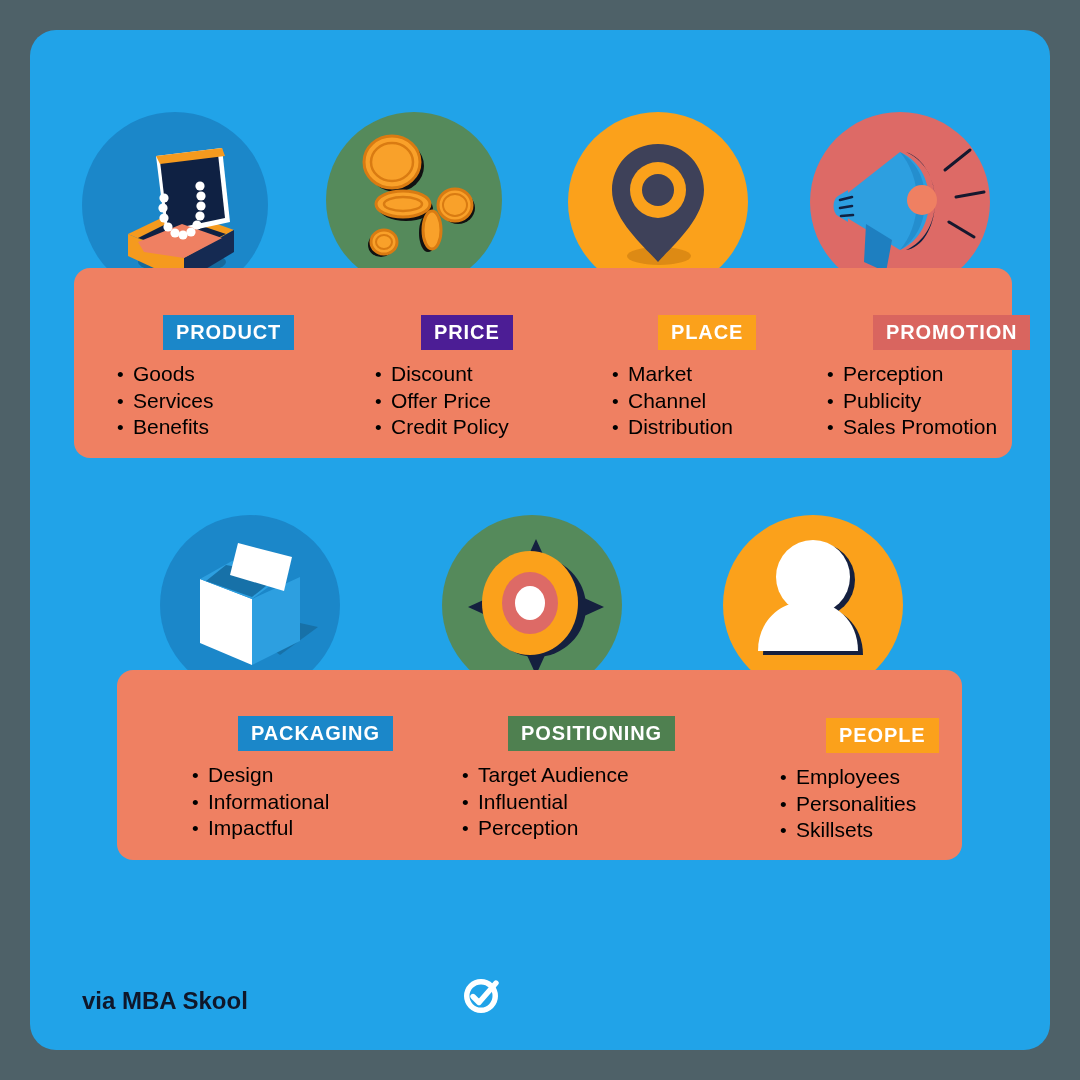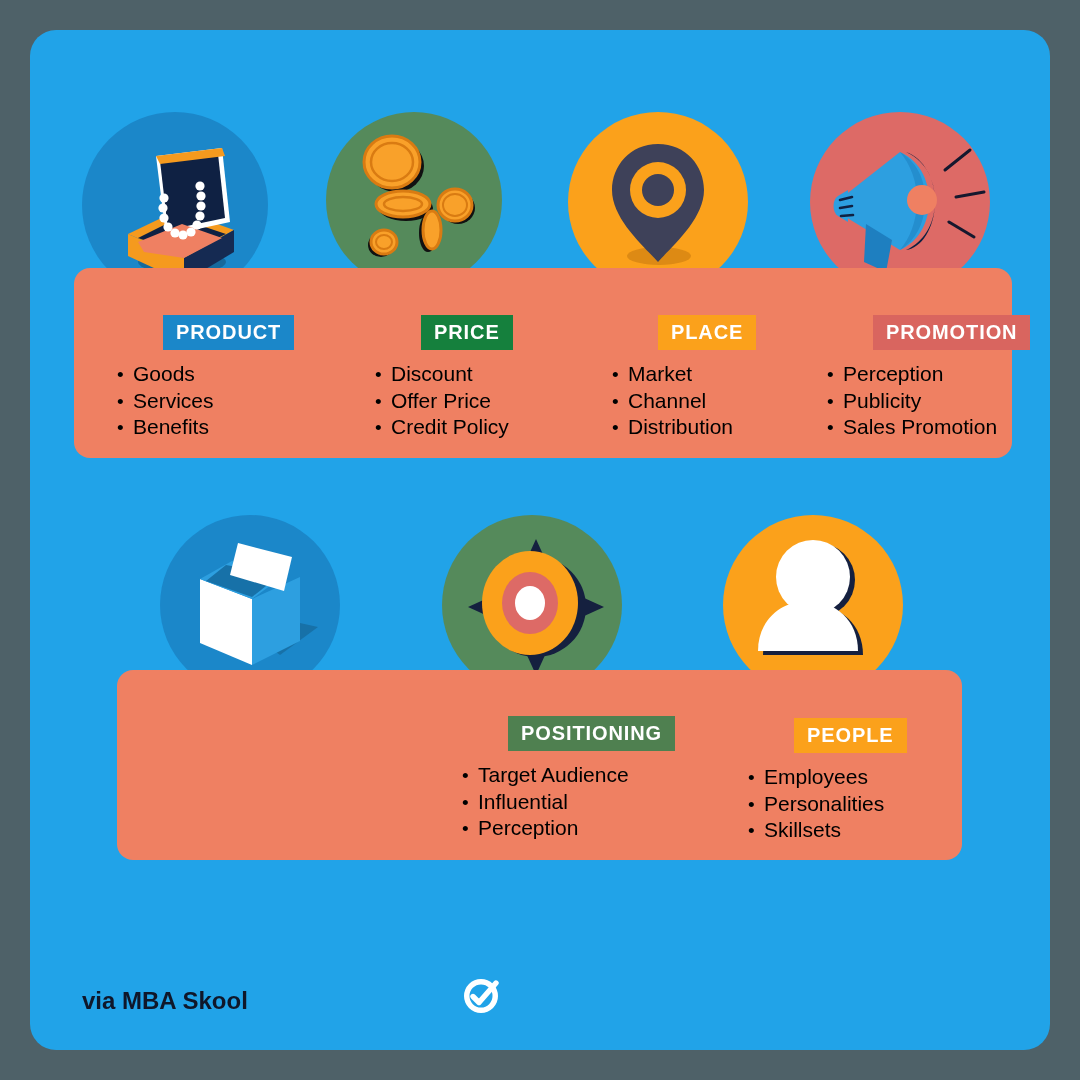--- a/index.html
+++ b/index.html
@@ -221,21 +221,21 @@
   <div class="col" style="left:85px; top:285px;">
     <span class="badge" style="background:#1b87c9;">PRODUCT</span>
     <ul class="bullets">
       <li>Goods</li>
       <li>Services</li>
       <li>Benefits</li>
     </ul>
   </div>
 
   <div class="col" style="left:343px; top:285px;">
-    <span class="badge" style="background:#15803d;">PRICE</span>
+    <span class="badge" style="background:#4c1d95;">PRICE</span>
     <ul class="bullets">
       <li>Discount</li>
       <li>Offer Price</li>
       <li>Credit Policy</li>
     </ul>
   </div>
 
   <div class="col" style="left:580px; top:285px;">
     <span class="badge" style="background:#fba11b;">PLACE</span>
     <ul class="bullets">
@@ -290,31 +290,39 @@
         <circle cx="95" cy="65" r="37" fill="#15203f"></circle>
         <path d="M40 140 C40 110 62 90 90 90 C118 90 140 110 140 140 Z" fill="#15203f"></path>
         <circle cx="90" cy="62" r="37" fill="#ffffff"></circle>
         <path d="M35 136 C35 106 57 86 85 86 C113 86 135 106 135 136 Z" fill="#ffffff"></path>
       </svg>
     </span>
   </div>
 
   <div class="panel" id="panel-bottom"></div>
 
+  <div class="col" style="left:160px; top:686px;">
+    <span class="badge" style="background:#1b87c9;">PACKAGING</span>
+    <ul class="bullets">
+      <li>Design</li>
+      <li>Informational</li>
+      <li>Impactful</li>
+    </ul>
+  </div>
 
   <div class="col" style="left:430px; top:686px;">
     <span class="badge" style="background:#4f8050;">POSITIONING</span>
     <ul class="bullets">
       <li>Target Audience</li>
       <li>Influential</li>
       <li>Perception</li>
     </ul>
   </div>
 
-  <div class="col" style="left:716px; top:688px;">
+  <div class="col" style="left:748px; top:688px;">
     <span class="badge" style="background:#fba11b;">PEOPLE</span>
     <ul class="bullets">
       <li>Employees</li>
       <li>Personalities</li>
       <li>Skillsets</li>
     </ul>
   </div>
 
   <div id="footer-credit">via MBA Skool</div>
 

